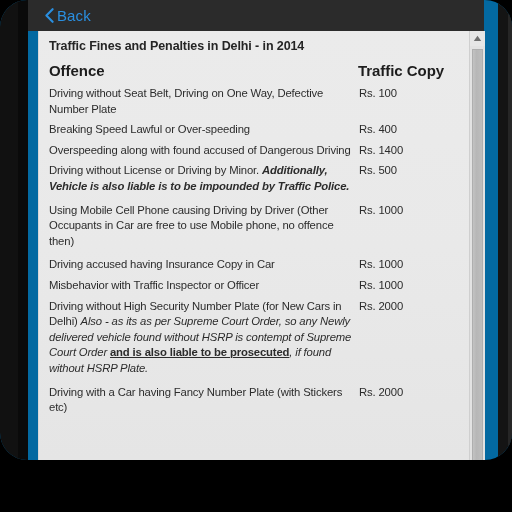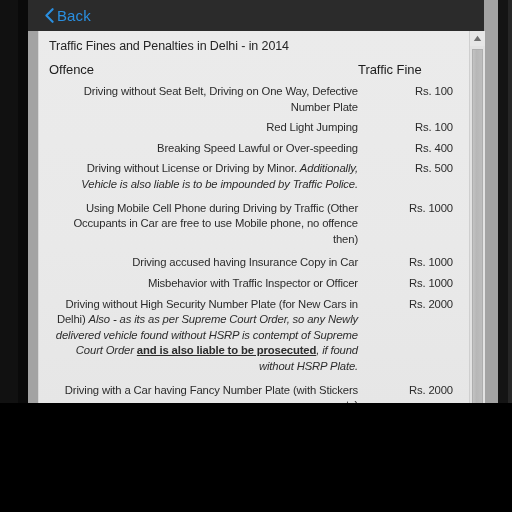--- a/index.html
+++ b/index.html
@@ -8,23 +8,24 @@
     width: 512px;
     height: 512px;
     overflow: hidden;
     background: #000000;
     font-family: "Liberation Sans", sans-serif;
   }
 
   #screen {
     position: relative;
     width: 512px;
-    height: 403px;
-    background: #a3a3a3;
+    height: 460px;
+    background: #0369a1;
     overflow: hidden;
+    border-radius: 27px;
   }
 
   
   .bezel-left {
     position: absolute;
     left: 0; top: 0;
     width: 18px; height: 512px;
     background: #111111;
     border-right: 1px solid #2a2a2a;
   }
@@ -91,21 +92,21 @@
     left: 0; top: 0;
     width: 424px;
     padding: 0;
   }
 
   .doc-title {
     position: absolute;
     left: 10px;
     top: 8px;
     font-size: 12.5px;
-    font-weight: normal;
+    font-weight: bold;
     color: #252525;
     letter-spacing: -0.1px;
     white-space: nowrap;
   }
 
   
   .fines-table {
     position: absolute;
     left: 10px;
     top: 28px;
@@ -117,48 +118,47 @@
   .fines-table col.c-fine { width: 95px; }
 
   .fines-table th,
   .fines-table td {
     padding: 0;
     vertical-align: top;
     text-align: left;
   }
 
   .fines-table thead th {
-    font-size: 13px;
-    font-weight: normal;
+    font-size: 15px;
+    font-weight: bold;
     color: #1d1d1d;
     padding-top: 3px;
     padding-bottom: 6px;
     letter-spacing: -0.05px;
   }
 
   .fines-table tbody td {
     font-size: 11.3px;
     color: #2c2c2c;
     line-height: 15.6px;
     padding-top: 1px;
     padding-bottom: 4px;
     letter-spacing: -0.15px;
-    text-align: right;
   }
   .fines-table tbody td.fine-cell {
     color: #2c2c2c;
     white-space: nowrap;
     padding-left: 1px;
     margin-top: 36px;
   }
 
   .fines-table tbody tr.tall td { padding-bottom: 7px; }
 
   
-  .bi { font-weight: normal; font-style: italic; }
+  .bi { font-weight: bold; font-style: italic; }
   .i  { font-style: italic; }
   .biu { font-weight: bold; text-decoration: underline; }
 
   
   .scrollbar {
     position: absolute;
     right: 0; top: 0;
     width: 16px;
     height: 481px;
     background: #e2e2e2;
@@ -214,50 +214,50 @@
       <div class="doc-title">Traffic Fines and Penalties in Delhi - in 2014</div>
 
       <table class="fines-table">
         <colgroup>
           <col class="c-offence">
           <col class="c-fine">
         </colgroup>
         <thead>
           <tr>
             <th>Offence</th>
-            <th>Traffic Fine</th>
+            <th>Traffic Copy</th>
           </tr>
         </thead>
         <tbody>
 
           <tr>
             <td>Driving without Seat Belt, Driving on One Way, Defective Number Plate</td>
             <td class="fine-cell">Rs. 100</td>
           </tr>
 
 
-          <tr>
-            <td>Red Light Jumping</td>
-            <td class="fine-cell">Rs. 100</td>
-          </tr>
 
           <tr>
             <td>Breaking Speed Lawful or Over-speeding</td>
             <td class="fine-cell">Rs. 400</td>
           </tr>
 
+          <tr>
+            <td>Overspeeding along with found accused of Dangerous Driving</td>
+            <td class="fine-cell">Rs. 1400</td>
+          </tr>
 
           <tr class="tall">
             <td><span>Driving without License or Driving by Minor. </span><span class="bi">Additionally, Vehicle is also liable is to be impounded by Traffic Police.</span></td>
             <td class="fine-cell">Rs. 500</td>
           </tr>
 
 
           <tr class="tall">
-            <td>Using Mobile Cell Phone during Driving by Traffic (Other Occupants in Car are free to use Mobile phone, no offence then)</td>
+            <td>Using Mobile Cell Phone causing Driving by Driver (Other Occupants in Car are free to use Mobile phone, no offence then)</td>
             <td class="fine-cell">Rs. 1000</td>
           </tr>
 
           <tr>
             <td>Driving accused having Insurance Copy in Car</td>
             <td class="fine-cell">Rs. 1000</td>
           </tr>
 
           <tr>
             <td>Misbehavior with Traffic Inspector or Officer</td>

